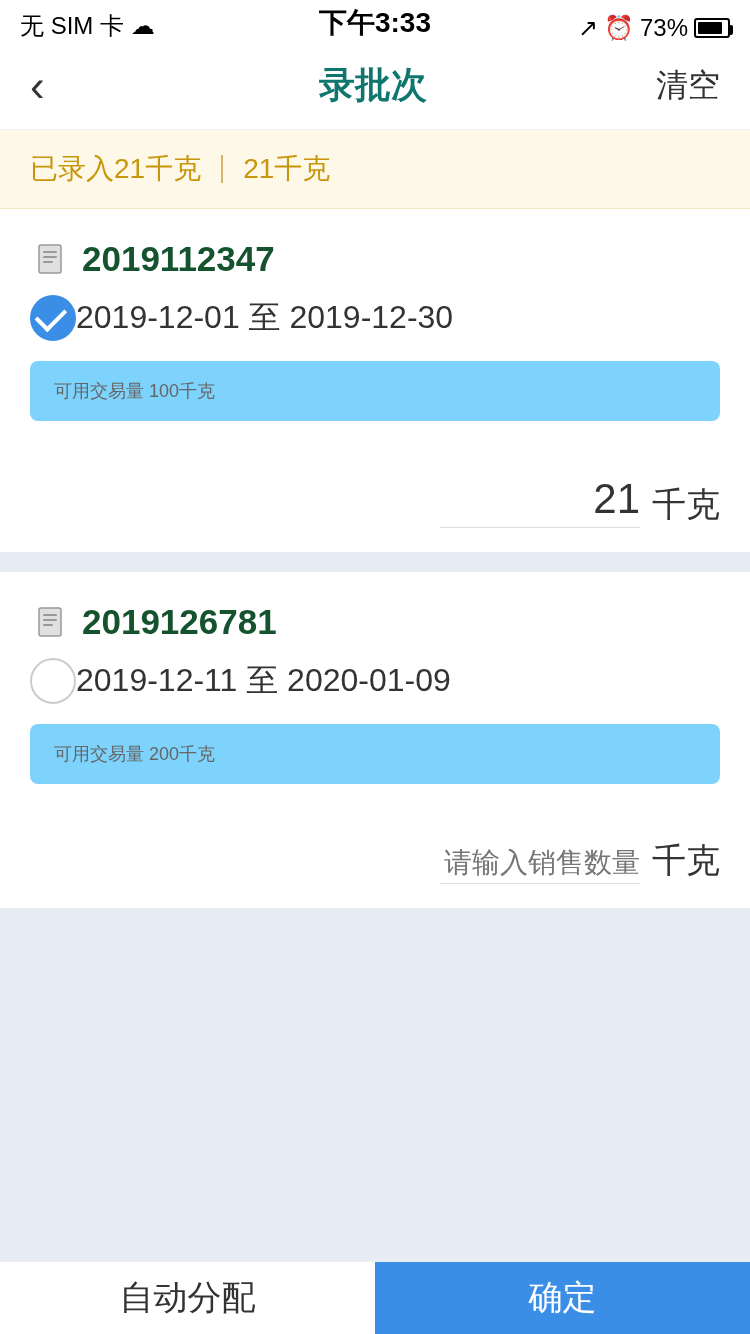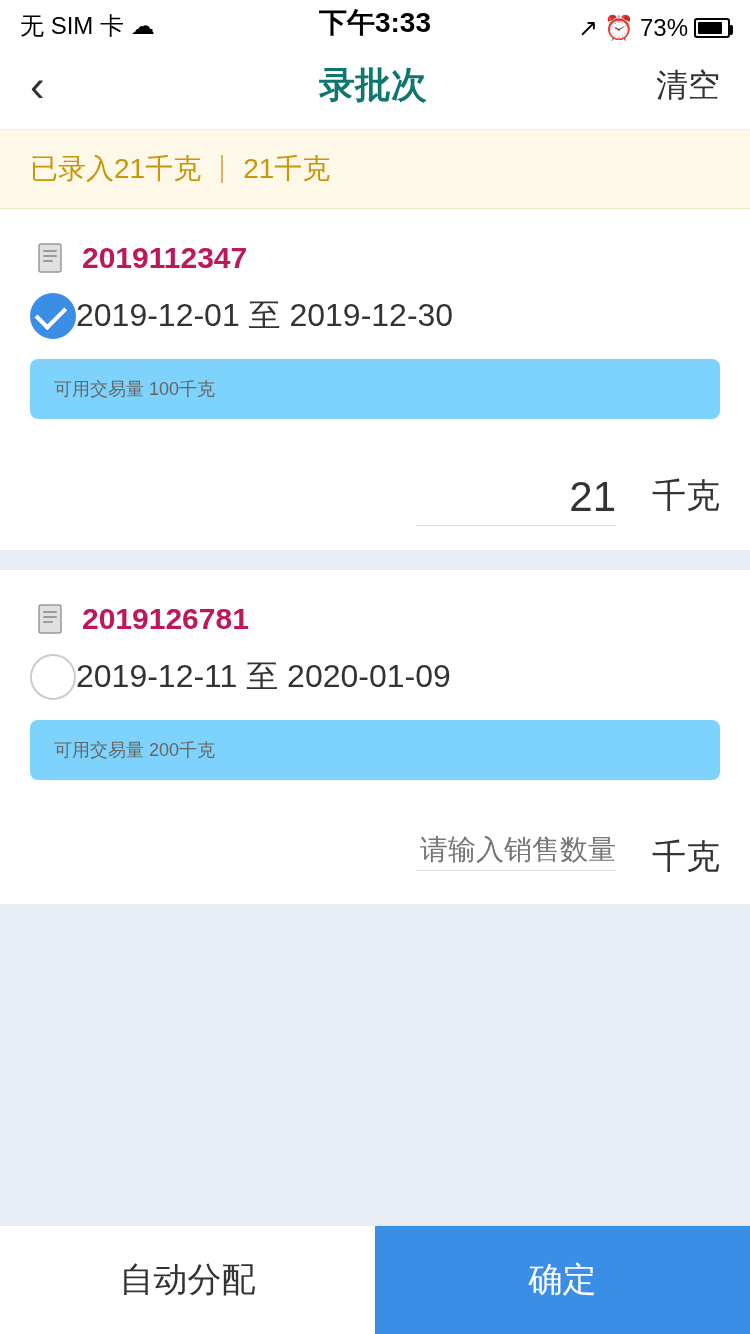--- a/index.html
+++ b/index.html
@@ -106,23 +106,23 @@
     .batch-icon {
       width: 42px;
       height: 38px;
       display: inline-flex;
       align-items: center;
       justify-content: center;
       color: #666;
       font-size: 30px;
     }
     .batch-id {
-      font-size: 30px;
+      font-size: 35px;
       font-weight: 600;
-      color: #be185d;
+      color: #14532d;
     }
     .batch-row {
       display: flex;
       align-items: center;
       margin-bottom: 20px;
     }
     .radio-circle {
       width: 46px;
       height: 46px;
       border-radius: 50%;
@@ -154,25 +154,25 @@
       border-radius: 8px;
       padding: 18px 24px;
       font-size: 18px;
       color: #666;
       margin: 0 0 0;
     }
 
     
     .quantity-row {
       display: flex;
-      align-items: flex-start;
+      align-items: flex-end;
       justify-content: flex-end;
       padding: 24px 30px;
       background: #fff;
-      gap: 36px;
+      gap: 12px;
     }
     .quantity-input-wrapper {
       display: flex;
       flex-direction: column;
       align-items: flex-end;
     }
     .quantity-input {
       font-size: 42px;
       font-weight: 400;
       color: #333;
@@ -208,21 +208,21 @@
       flex: 1;
       background: #e8edf5;
       min-height: 400px;
     }
 
     
     .bottom-buttons {
       position: fixed;
       bottom: 0;
       width: 750px;
-      height: 108px;
+      height: 72px;
       display: flex;
     }
     .btn-auto {
       flex: 1;
       background: #fff;
       border: none;
       font-size: 34px;
       color: #333;
       display: flex;
       align-items: center;

